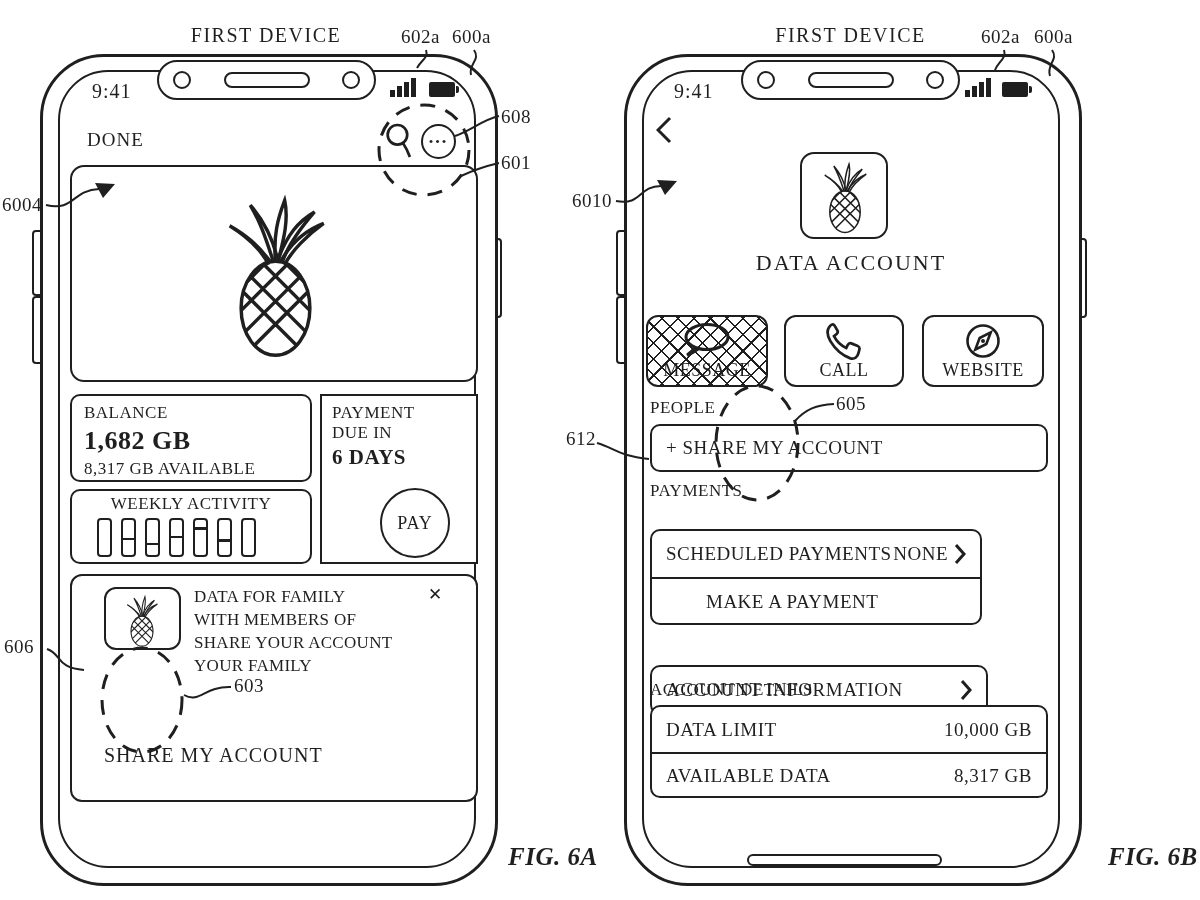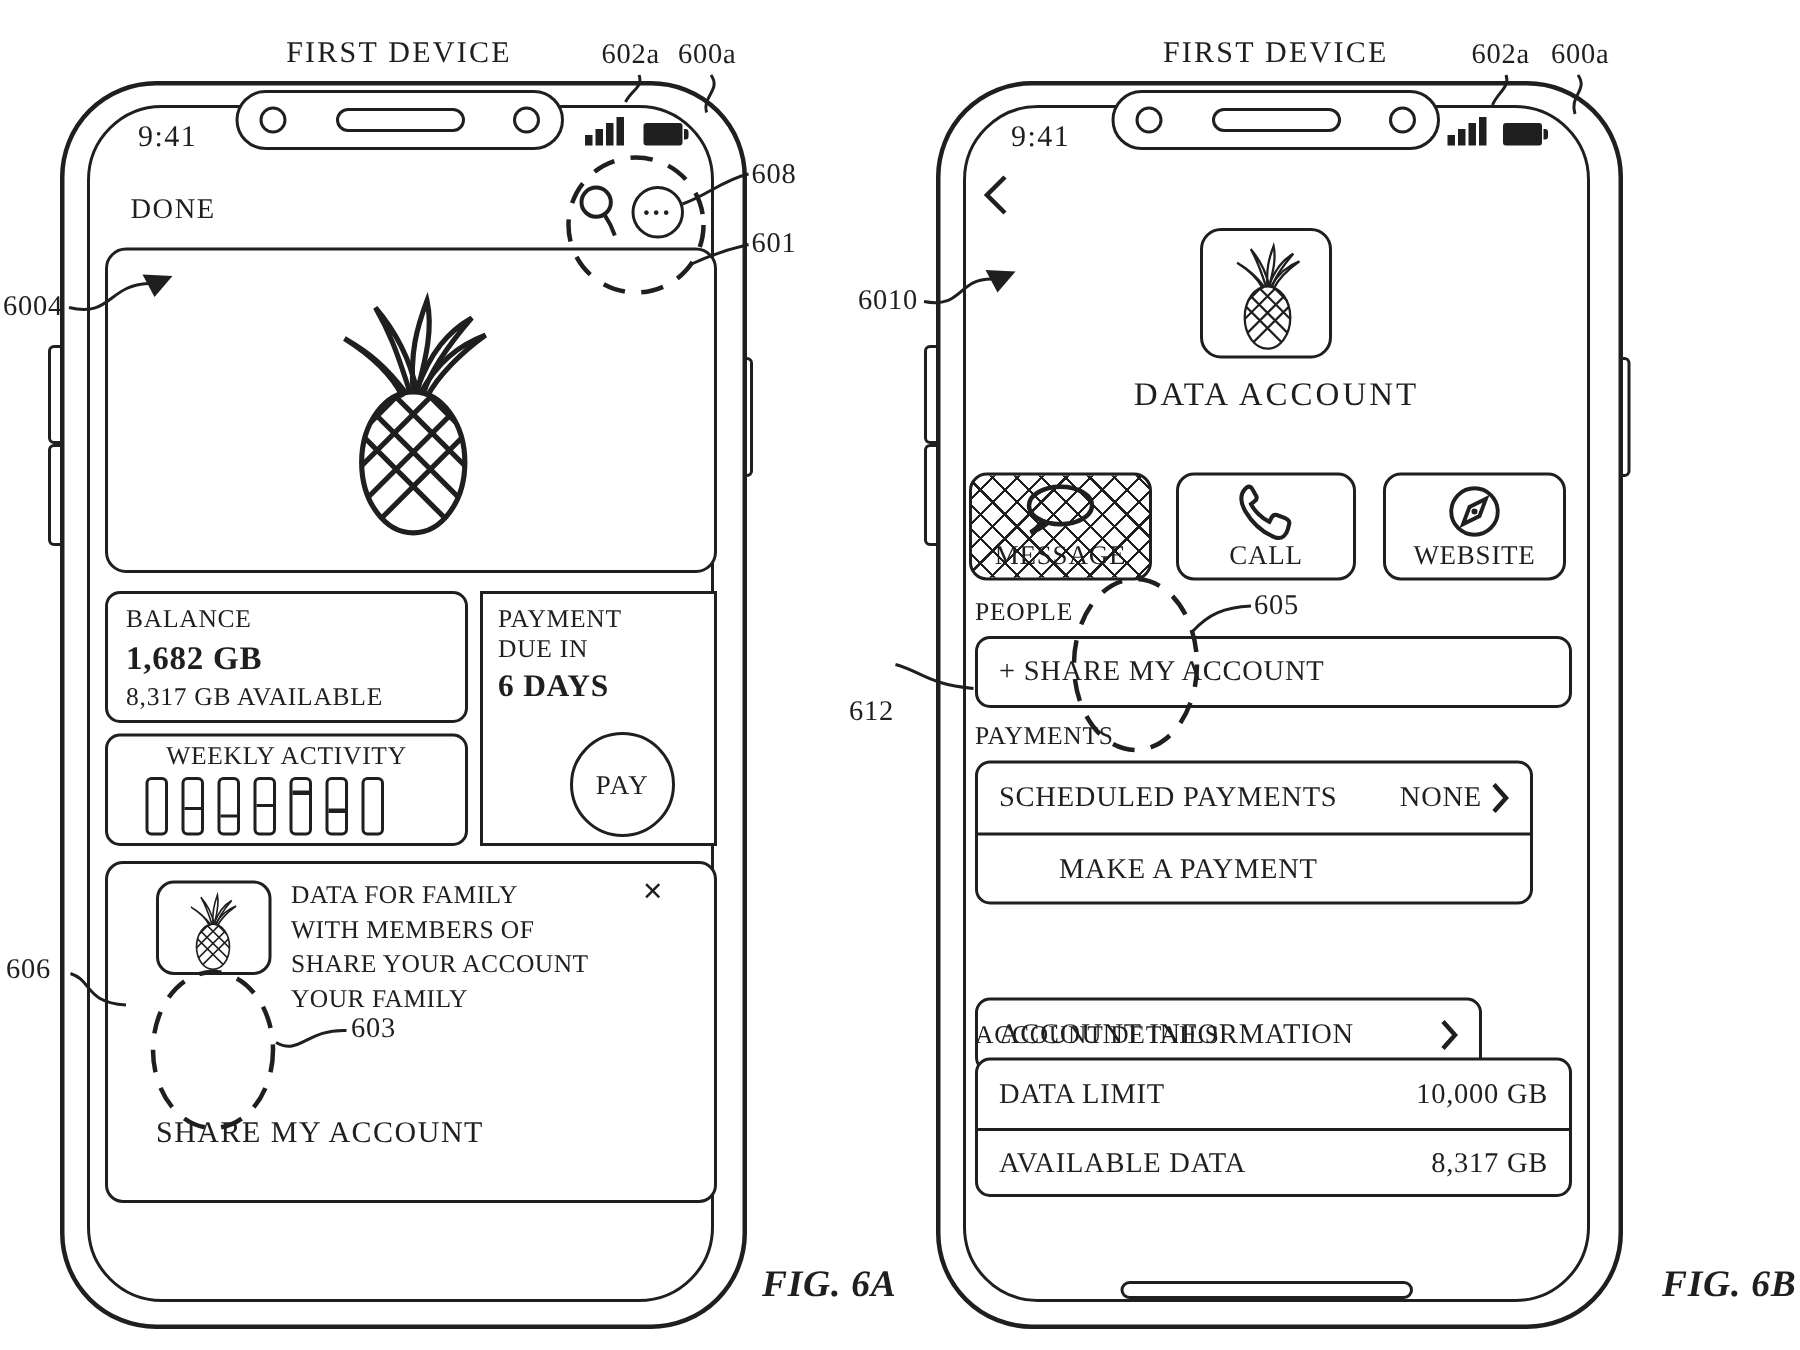--- a/index.html
+++ b/index.html
@@ -25,21 +25,21 @@
   .batt{position:absolute;width:26px;height:15px;background:var(--ink);border-radius:2px;}
   .batt:after{content:"";position:absolute;right:-4px;top:4px;width:3px;height:7px;background:var(--ink);border-radius:0 2px 2px 0;}
   
   .card{position:absolute;border:2.5px solid var(--ink);border-radius:12px;box-sizing:border-box;background:var(--paper);}
   .cap{font-size:17px;letter-spacing:.5px;}
   
   .done{position:absolute;font-size:19px;letter-spacing:1px;cursor:pointer;}
   .ellip{position:absolute;width:35px;height:35px;border:2.5px solid var(--ink);border-radius:50%;
          display:flex;align-items:center;justify-content:center;font-size:13px;letter-spacing:2px;box-sizing:border-box;}
   .bal-line{margin:0 0 3px 0;}
-  .amount{font-size:22px;font-weight:bold;letter-spacing:.5px;}
+  .amount{font-size:26px;font-weight:bold;letter-spacing:.5px;}
   .paycirc{position:absolute;width:66px;height:66px;border:2.5px solid var(--ink);border-radius:50%;
            display:flex;align-items:center;justify-content:center;font-size:18px;letter-spacing:1px;}
   .wbars{position:absolute;left:25px;top:27px;display:flex;gap:9px;}
   .wbar{position:relative;width:15px;height:39px;border:2.5px solid var(--ink);border-radius:4px;box-sizing:border-box;}
   .wseg{position:absolute;left:0;right:0;height:2.5px;background:var(--ink);}
   .famline{font-size:17px;line-height:23px;letter-spacing:.3px;}
   .closex{position:absolute;font-size:17px;cursor:pointer;}
   .shareact{position:absolute;font-size:20px;letter-spacing:1px;cursor:pointer;}
   
   .dact{position:absolute;left:0;width:100%;text-align:center;font-size:22px;letter-spacing:2px;}
@@ -265,21 +265,21 @@
           </span>
         <span class="lbl">WEBSITE</span>
       </div>
 
       <div class="secthead" style="left:6px;top:326px;">PEOPLE</div>
       <div class="listbox lrow" style="left:6px;top:352px;width:398px;height:48px;">
         <span>+ SHARE MY ACCOUNT</span>
       </div>
 
       <div class="secthead" style="left:6px;top:409px;">PAYMENTS</div>
-      <div class="listbox" style="left:6px;top:435px;width:372px;height:96px;">
+      <div class="listbox" style="left:6px;top:457px;width:332px;height:96px;">
         <div class="lrow divline" style="height:46px;">
           <span>SCHEDULED PAYMENTS</span>
           <span class="val">
             <span>NONE</span>
             <svg width="12" height="22">
                 <use href="#chev-right"></use>
               </svg>
           </span>
         </div>
         <div class="lrow" style="height:45px;margin-left:40px;">
@@ -341,19 +341,19 @@
   <div class="ref" style="left:401px;top:26px;">602a</div>
   <div class="ref" style="left:452px;top:26px;">600a</div>
   <div class="ref" style="left:501px;top:106px;">608</div>
   <div class="ref" style="left:501px;top:152px;">601</div>
   <div class="ref" style="left:2px;top:194px;">6004</div>
   <div class="ref" style="left:4px;top:636px;">606</div>
   <div class="ref" style="left:234px;top:675px;">603</div>
   <div class="ref" style="left:981px;top:26px;">602a</div>
   <div class="ref" style="left:1034px;top:26px;">600a</div>
   <div class="ref" style="left:572px;top:190px;">6010</div>
-  <div class="ref" style="left:566px;top:428px;margin-top:36px;">612</div>
+  <div class="ref" style="left:566px;top:428px;">612</div>
   <div class="ref" style="left:836px;top:393px;">605</div>
 
   <div class="figlab" style="left:508px;top:843px;">FIG. 6A</div>
   <div class="figlab" style="left:1108px;top:843px;">FIG. 6B</div>
 
 </div>
 
 </body></html>

